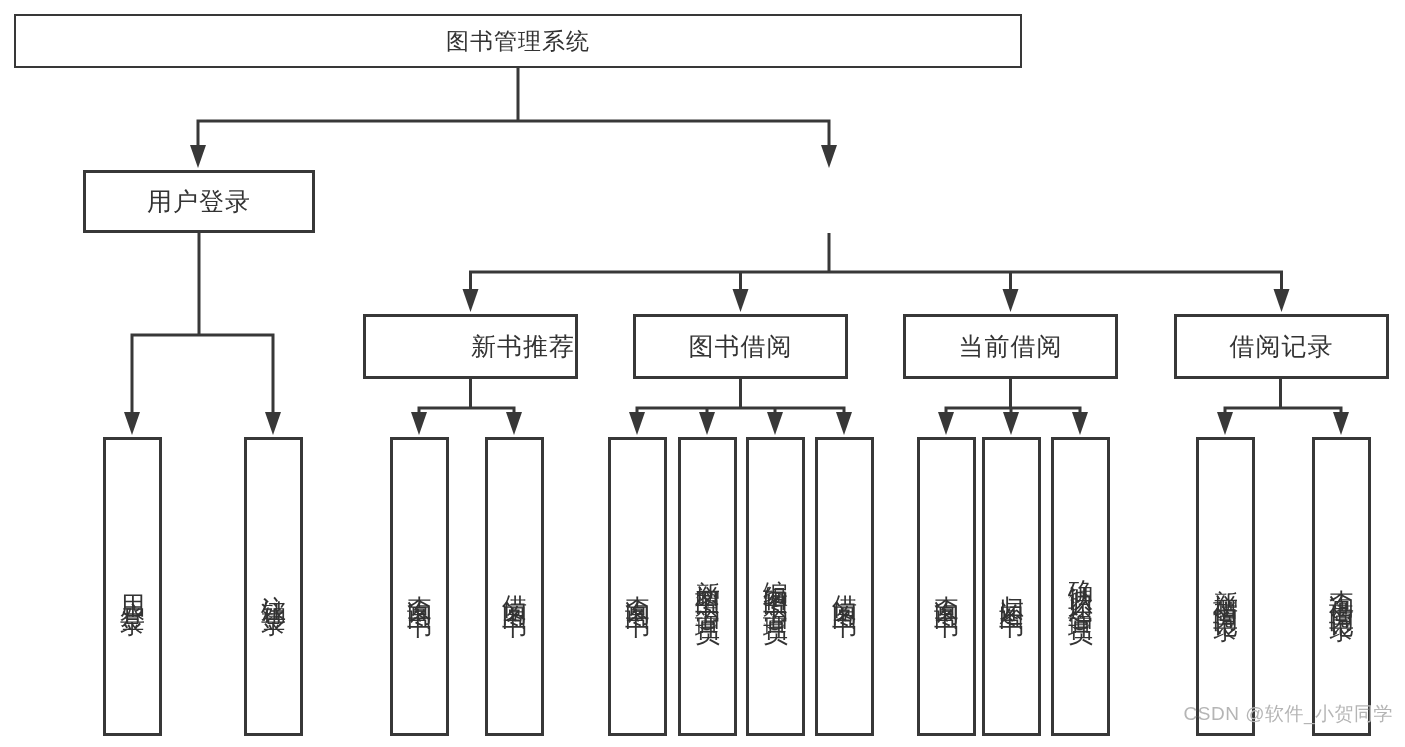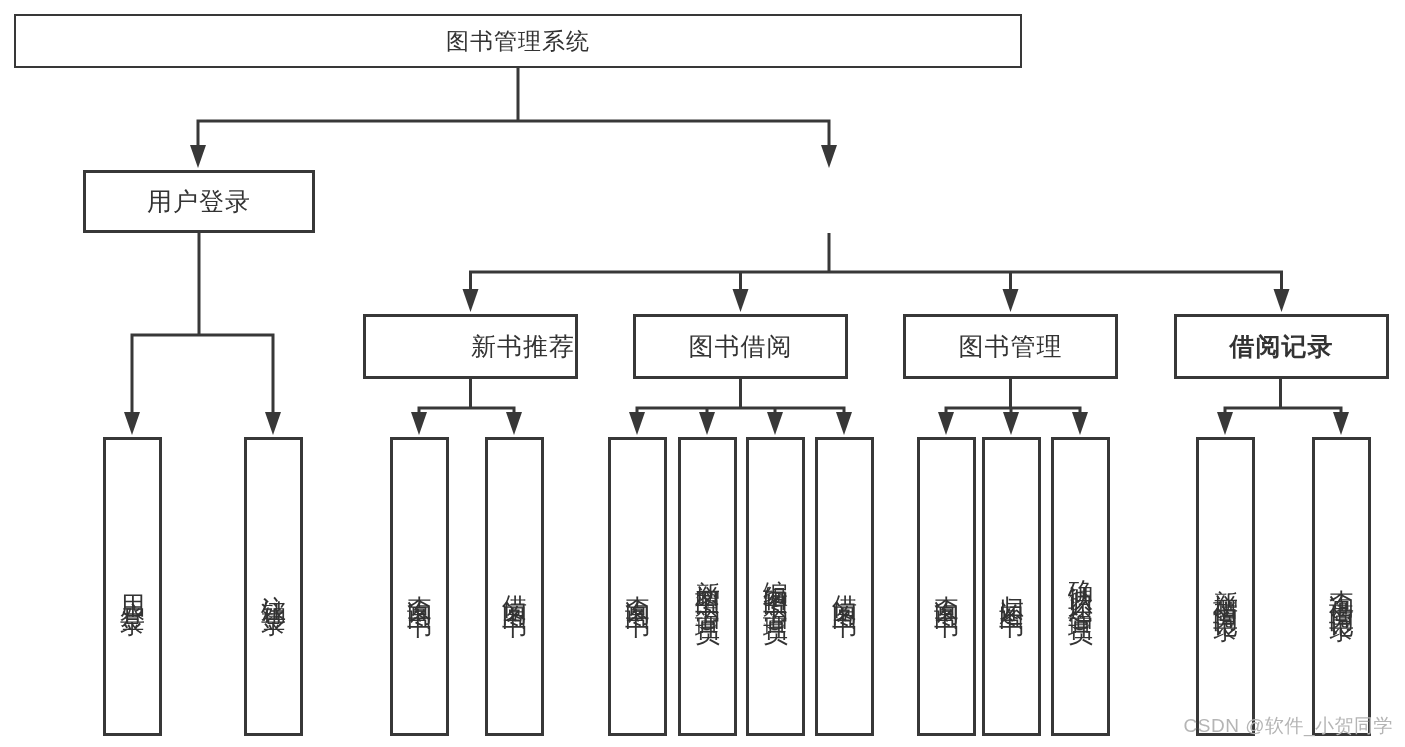--- a/index.html
+++ b/index.html
@@ -50,21 +50,21 @@
     writing-mode: vertical-rl;
     text-orientation: mixed;
     font-size: 25px;
     letter-spacing: 6px;
     line-height: 1;
     white-space: nowrap;
   }
   .watermark {
     position: absolute;
     right: 12px;
-    bottom: 8px;
+    bottom: 20px;
     font-size: 19px;
     color: #b5b5b5;
     letter-spacing: 0.5px;
     z-index: 5;
     white-space: nowrap;
   }
 </style>
 </head>
 <body>
 
@@ -121,23 +121,23 @@
     <span>用户登录</span>
   </div>
 
   <div class="hbox" style="left:363px; top:314px; width:215px; height:65px;justify-content:flex-end;">
     <span>新书推荐</span>
   </div>
   <div class="hbox" style="left:633px; top:314px; width:215px; height:65px;">
     <span>图书借阅</span>
   </div>
   <div class="hbox" style="left:903px; top:314px; width:215px; height:65px;">
-    <span>图书管理</span>
+    <span>当前借阅</span>
   </div>
-  <div class="hbox" style="left:1174px; top:314px; width:215px; height:65px;font-weight:bold;">
+  <div class="hbox" style="left:1174px; top:314px; width:215px; height:65px;">
     <span>借阅记录</span>
   </div>
 
   <div class="vbox" style="left:103px;">
     <span>用户登录</span>
   </div>
   <div class="vbox" style="left:244px;">
     <span>注销登录</span>
   </div>
   <div class="vbox" style="left:390px;">

